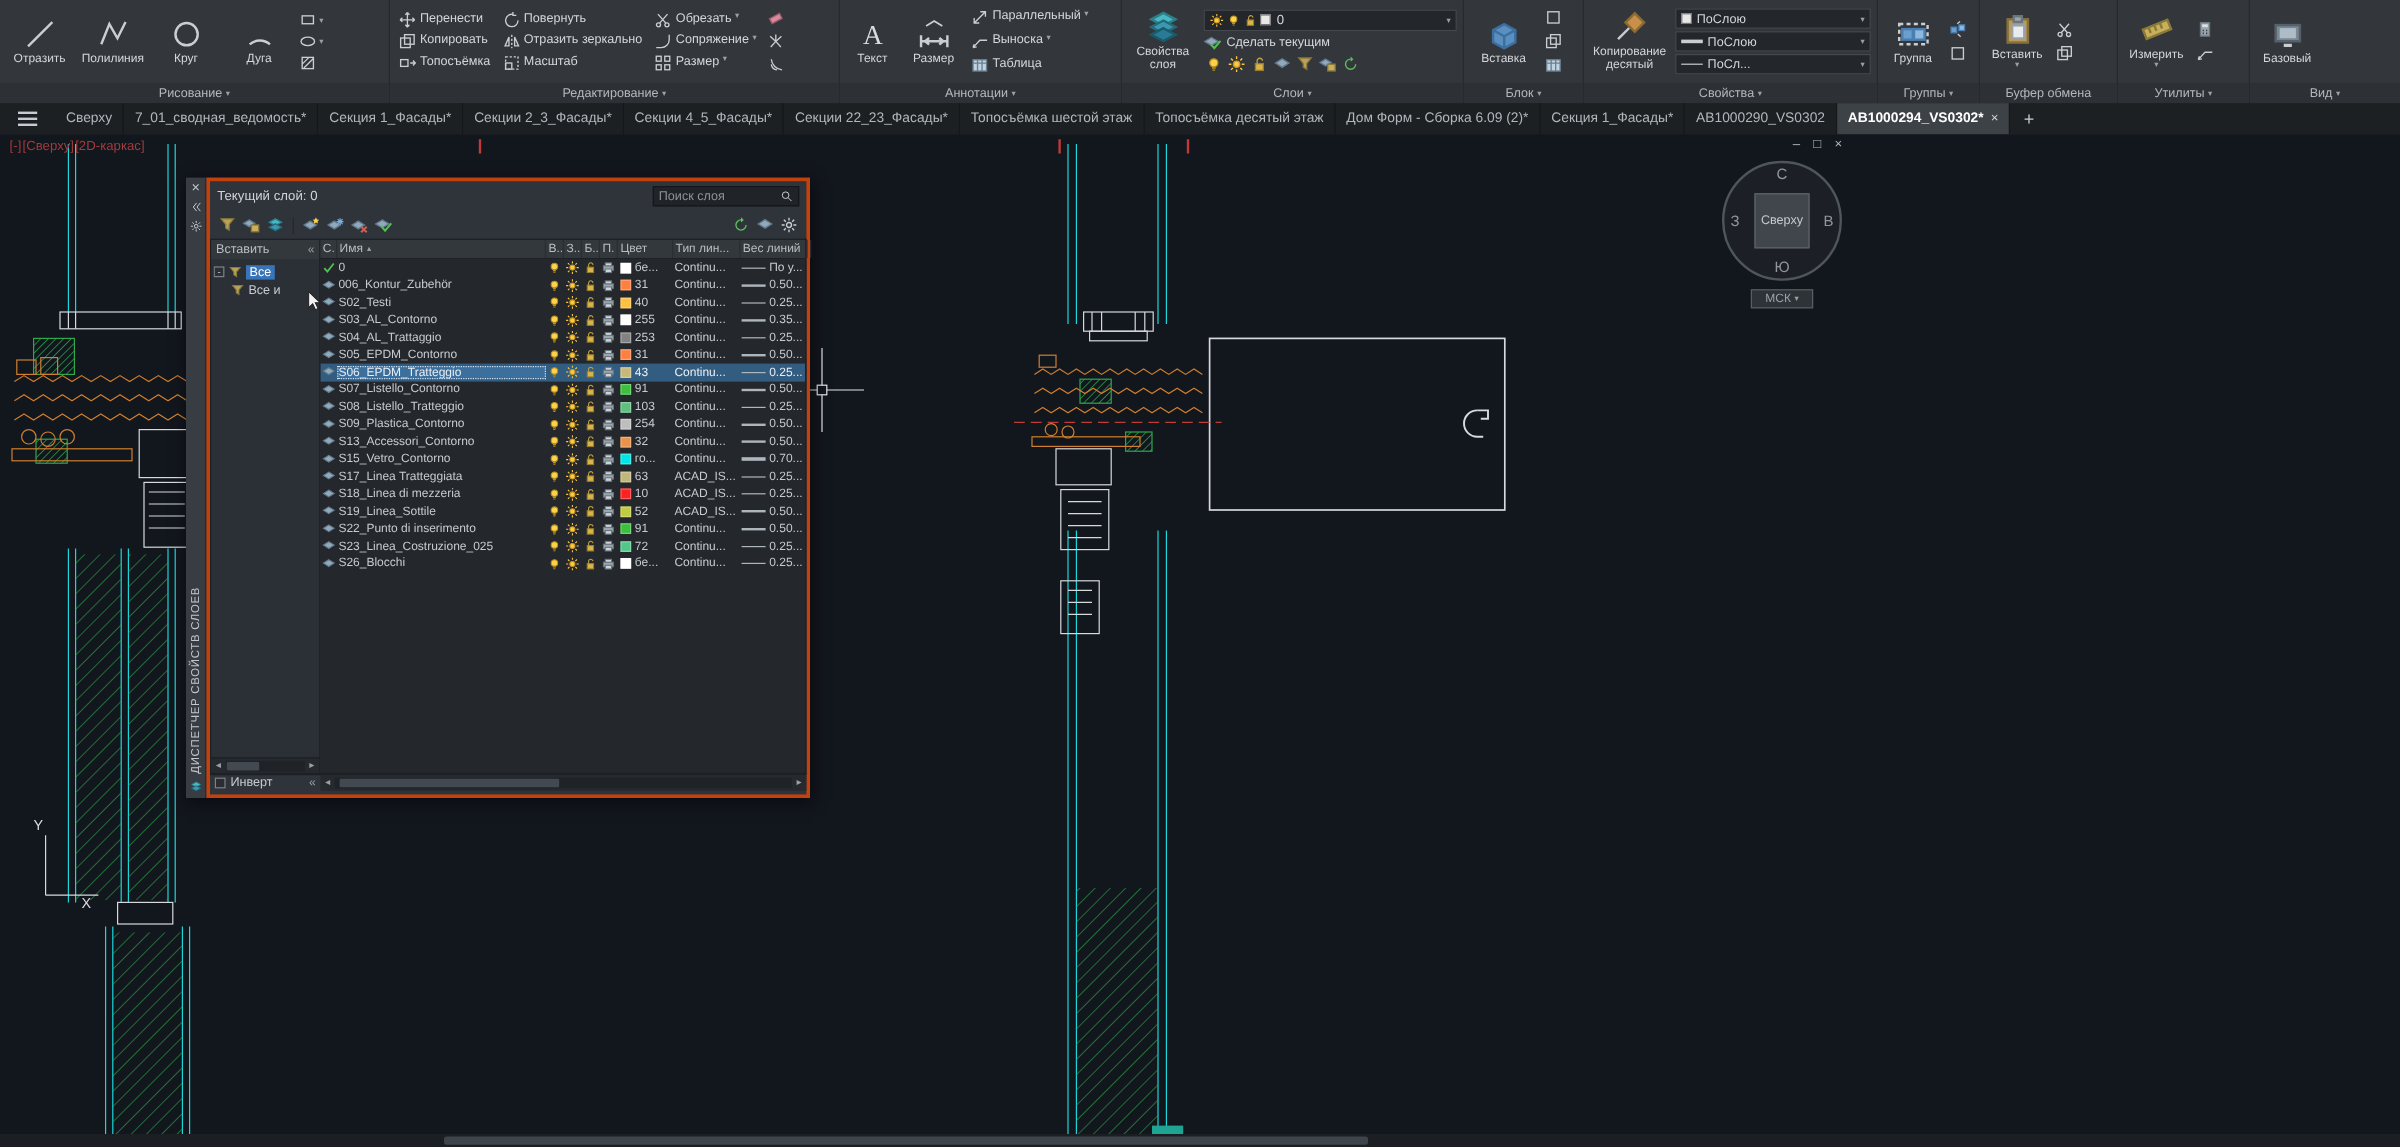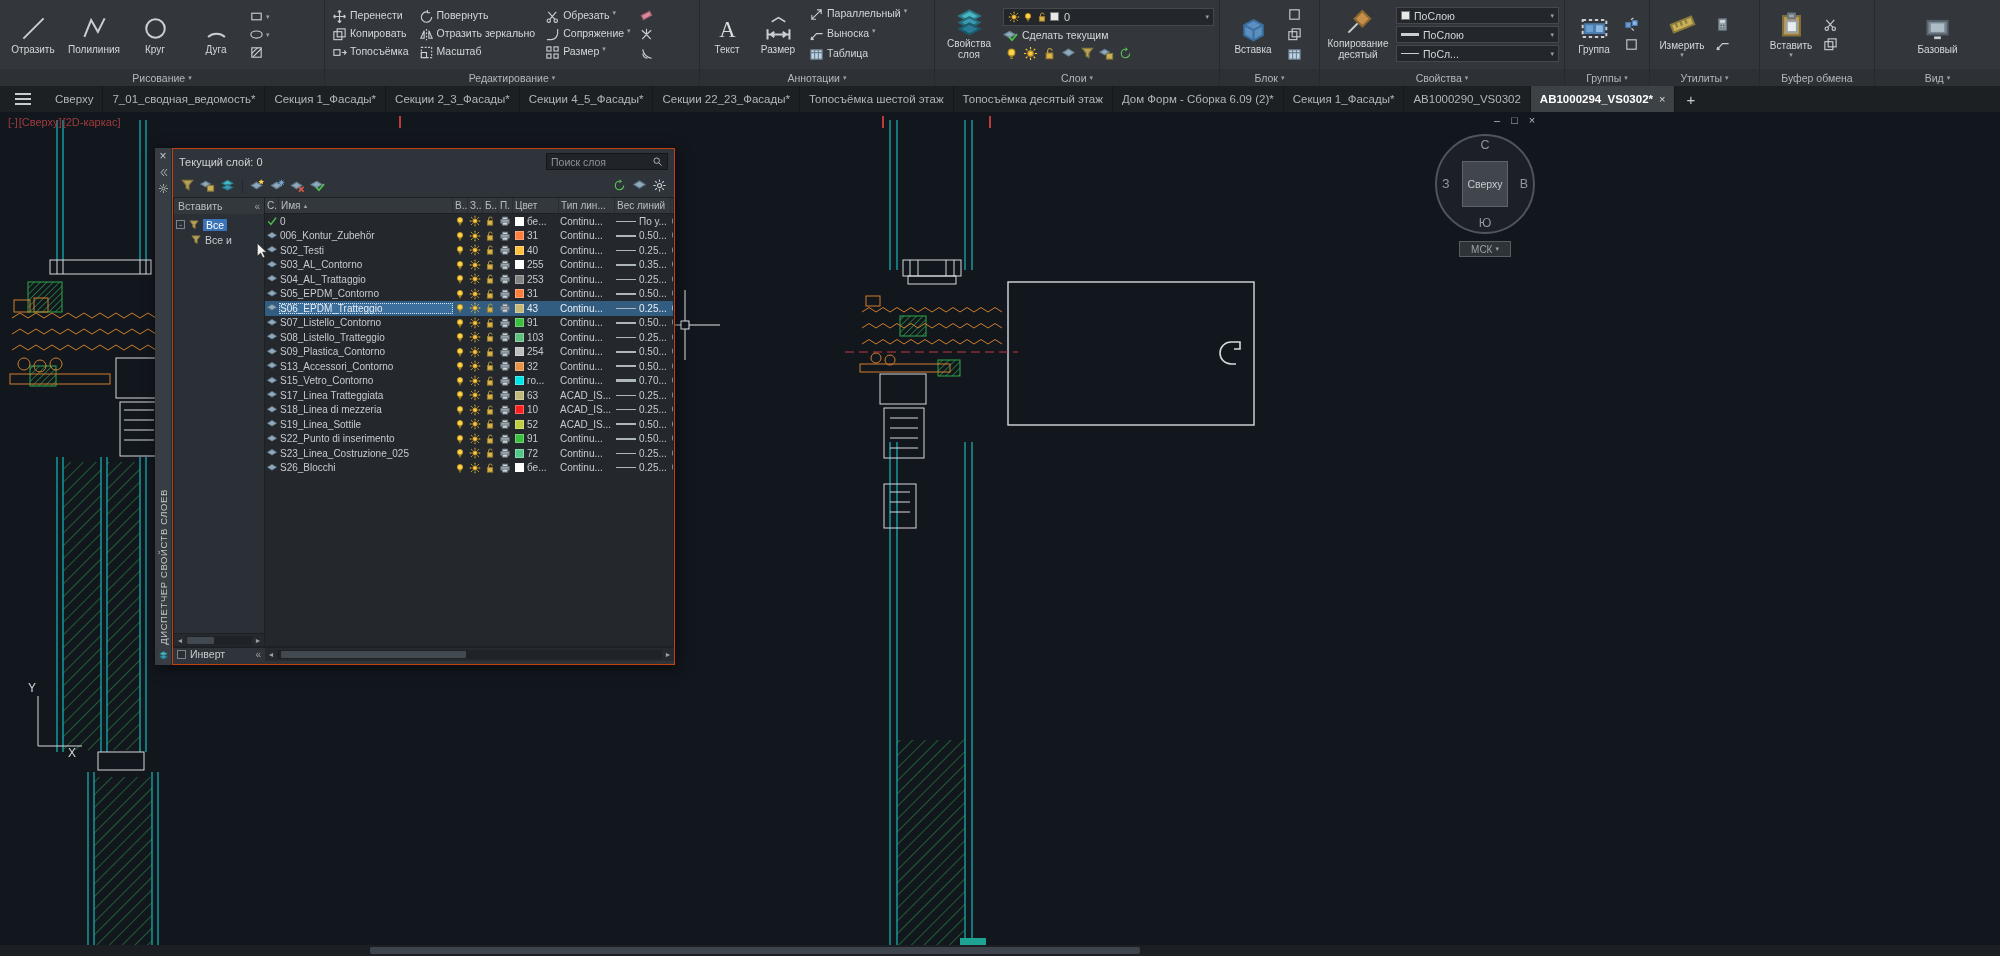--- a/index.html
+++ b/index.html
@@ -62,21 +62,21 @@
 .vc-wcs{margin:7px auto 0;width:52px;height:16px;border:1px solid #565d63;background:#2e3338;color:#9aa0a6;font-size:10px;display:flex;align-items:center;justify-content:center;gap:3px}
 
 .cursor{position:absolute;left:254px;top:130px;width:17px;height:17px;z-index:40}
 .cursor svg{width:100%;height:100%}
 
 .palette{position:absolute;left:155px;top:36px;width:520px;height:517px;display:flex;z-index:20;box-shadow:2px 3px 12px rgba(0,0,0,.55)}
 .pal-strip{width:17px;background:#383d43;display:flex;flex-direction:column;align-items:center;padding:3px 0 4px;border-right:1px solid #24272b}
 .ps-close{font-size:12px;color:#c2c7cc;line-height:11px}
 .ps-ic{width:11px;height:11px;margin-top:5px;display:block}
 .ps-title{writing-mode:vertical-rl;transform:rotate(180deg);font-size:9.5px;letter-spacing:.6px;color:#c2c7cc;margin-top:auto;white-space:nowrap}
-.pal-body{flex:1;background:#2f343a;display:flex;flex-direction:column;border:1px solid #c2410c;min-width:0}
+.pal-body{flex:1;background:#2f343a;display:flex;flex-direction:column;border:3px solid #c2410c;min-width:0}
 .pal-top{height:25px;display:flex;align-items:center;padding:0 6px;font-size:11px;color:#cfd3d8;gap:8px;flex-shrink:0}
 .pal-search{margin-left:auto;width:122px;height:17px;background:#202428;border:1px solid #14171a;display:flex;align-items:center;padding:0 4px;font-size:10.5px;color:#8d939a}
 .pal-search .mini{margin-left:auto;width:11px;height:11px}
 .pal-toolbar{height:23px;display:flex;align-items:center;gap:3px;padding:0 6px;flex-shrink:0}
 .tb-sep{width:1px;height:14px;background:#24272b;margin:0 3px}
 .tb-fill{flex:1}
 .pal-main{flex:1;display:flex;min-height:0}
 .pal-filters{width:92px;background:#2b3036;border:1px solid #1d2024;display:flex;flex-direction:column;flex-shrink:0}
 .pf-head{height:16px;display:flex;align-items:center;font-size:10.5px;color:#b9bec3;padding:0 4px;background:#33383d;flex-shrink:0}
 .pf-head .chev{margin-left:auto;color:#9aa0a6;font-size:10px}
@@ -544,20 +544,54 @@
               </svg>
             </span>
         </div>
       </div>
       <div class="p-label">
           <span>Группы</span>
           <span class="dar">▾</span>
         </div>
     </div>
 
+    <div class="panel" style="width:115px">
+      <div class="p-body">
+        <div class="rb-big" style="width:52px">
+            <span class="ric">
+              <svg viewBox="0 0 16 16" fill="none" stroke="#c9ced2" stroke-width="1.2">
+                <rect x="3" y="3" width="10" height="11.5" fill="#b89a5a" stroke="#86703a"></rect>
+                <rect x="6" y="1.5" width="4" height="2.8" fill="#9aa6ae" stroke="#6a757d"></rect>
+                <rect x="5.2" y="6" width="6" height="6.5" fill="#e8ecef" stroke="#9aa2a8"></rect>
+              </svg>
+            </span>
+            <span>Вставить</span>
+            <span class="bdar">▾</span>
+          </div>
+        <div class="icol">
+          <span class="sicbtn">
+              <svg viewBox="0 0 16 16" fill="none" stroke="#c9ced2" stroke-width="1.2">
+                <circle cx="4" cy="12.5" r="1.8"></circle>
+                <circle cx="11.5" cy="12.5" r="1.8"></circle>
+                <path d="M5 11L12 3M10.5 11L3.5 3"></path>
+              </svg>
+            </span>
+          <span class="sicbtn">
+              <svg viewBox="0 0 16 16" fill="none" stroke="#c9ced2" stroke-width="1.2">
+                <rect x="2" y="5" width="8.5" height="8.5"></rect>
+                <rect x="5.5" y="2" width="8.5" height="8.5"></rect>
+              </svg>
+            </span>
+        </div>
+      </div>
+      <div class="p-label">
+          <span>Буфер обмена</span>
+        </div>
+    </div>
+
     <div class="panel" style="width:110px">
       <div class="p-body">
         <div class="rb-big" style="width:54px">
             <span class="ric">
               <svg viewBox="0 0 16 16" fill="none" stroke="#c9ced2" stroke-width="1.2">
                 <g transform="rotate(-22 8 8)">
                   <rect x="1.5" y="5.5" width="13" height="5" fill="#c8b05a" stroke="#8a7a3a"></rect>
                   <path d="M4.5 8.5v-3M7.5 8.5v-3M10.5 8.5v-3" stroke="#8a7a3a"></path>
                 </g>
               </svg>
@@ -579,56 +613,22 @@
               </svg>
             </span>
         </div>
       </div>
       <div class="p-label">
           <span>Утилиты</span>
           <span class="dar">▾</span>
         </div>
     </div>
 
-    <div class="panel" style="width:115px">
-      <div class="p-body">
-        <div class="rb-big" style="width:52px">
-            <span class="ric">
-              <svg viewBox="0 0 16 16" fill="none" stroke="#c9ced2" stroke-width="1.2">
-                <rect x="3" y="3" width="10" height="11.5" fill="#b89a5a" stroke="#86703a"></rect>
-                <rect x="6" y="1.5" width="4" height="2.8" fill="#9aa6ae" stroke="#6a757d"></rect>
-                <rect x="5.2" y="6" width="6" height="6.5" fill="#e8ecef" stroke="#9aa2a8"></rect>
-              </svg>
-            </span>
-            <span>Вставить</span>
-            <span class="bdar">▾</span>
-          </div>
-        <div class="icol">
-          <span class="sicbtn">
-              <svg viewBox="0 0 16 16" fill="none" stroke="#c9ced2" stroke-width="1.2">
-                <circle cx="4" cy="12.5" r="1.8"></circle>
-                <circle cx="11.5" cy="12.5" r="1.8"></circle>
-                <path d="M5 11L12 3M10.5 11L3.5 3"></path>
-              </svg>
-            </span>
-          <span class="sicbtn">
-              <svg viewBox="0 0 16 16" fill="none" stroke="#c9ced2" stroke-width="1.2">
-                <rect x="2" y="5" width="8.5" height="8.5"></rect>
-                <rect x="5.5" y="2" width="8.5" height="8.5"></rect>
-              </svg>
-            </span>
-        </div>
-      </div>
-      <div class="p-label">
-          <span>Буфер обмена</span>
-        </div>
-    </div>
-
     <div class="panel" style="width:125px;border-right:none">
-      <div class="p-body" style="justify-content:center">
+      <div class="p-body" style="justify-content:flex-start">
         <div class="rb-big" style="width:52px">
             <span class="ric">
               <svg viewBox="0 0 16 16" fill="none" stroke="#c9ced2" stroke-width="1.2">
                 <rect x="2" y="3.5" width="12" height="8" fill="#7a8894" stroke="#55606a"></rect>
                 <rect x="4" y="5" width="8" height="5" fill="#aebcc8" stroke="none"></rect>
                 <path d="M6 13.5h4" stroke-width="1.6"></path>
               </svg>
             </span>
             <span>Базовый</span>
           </div>

